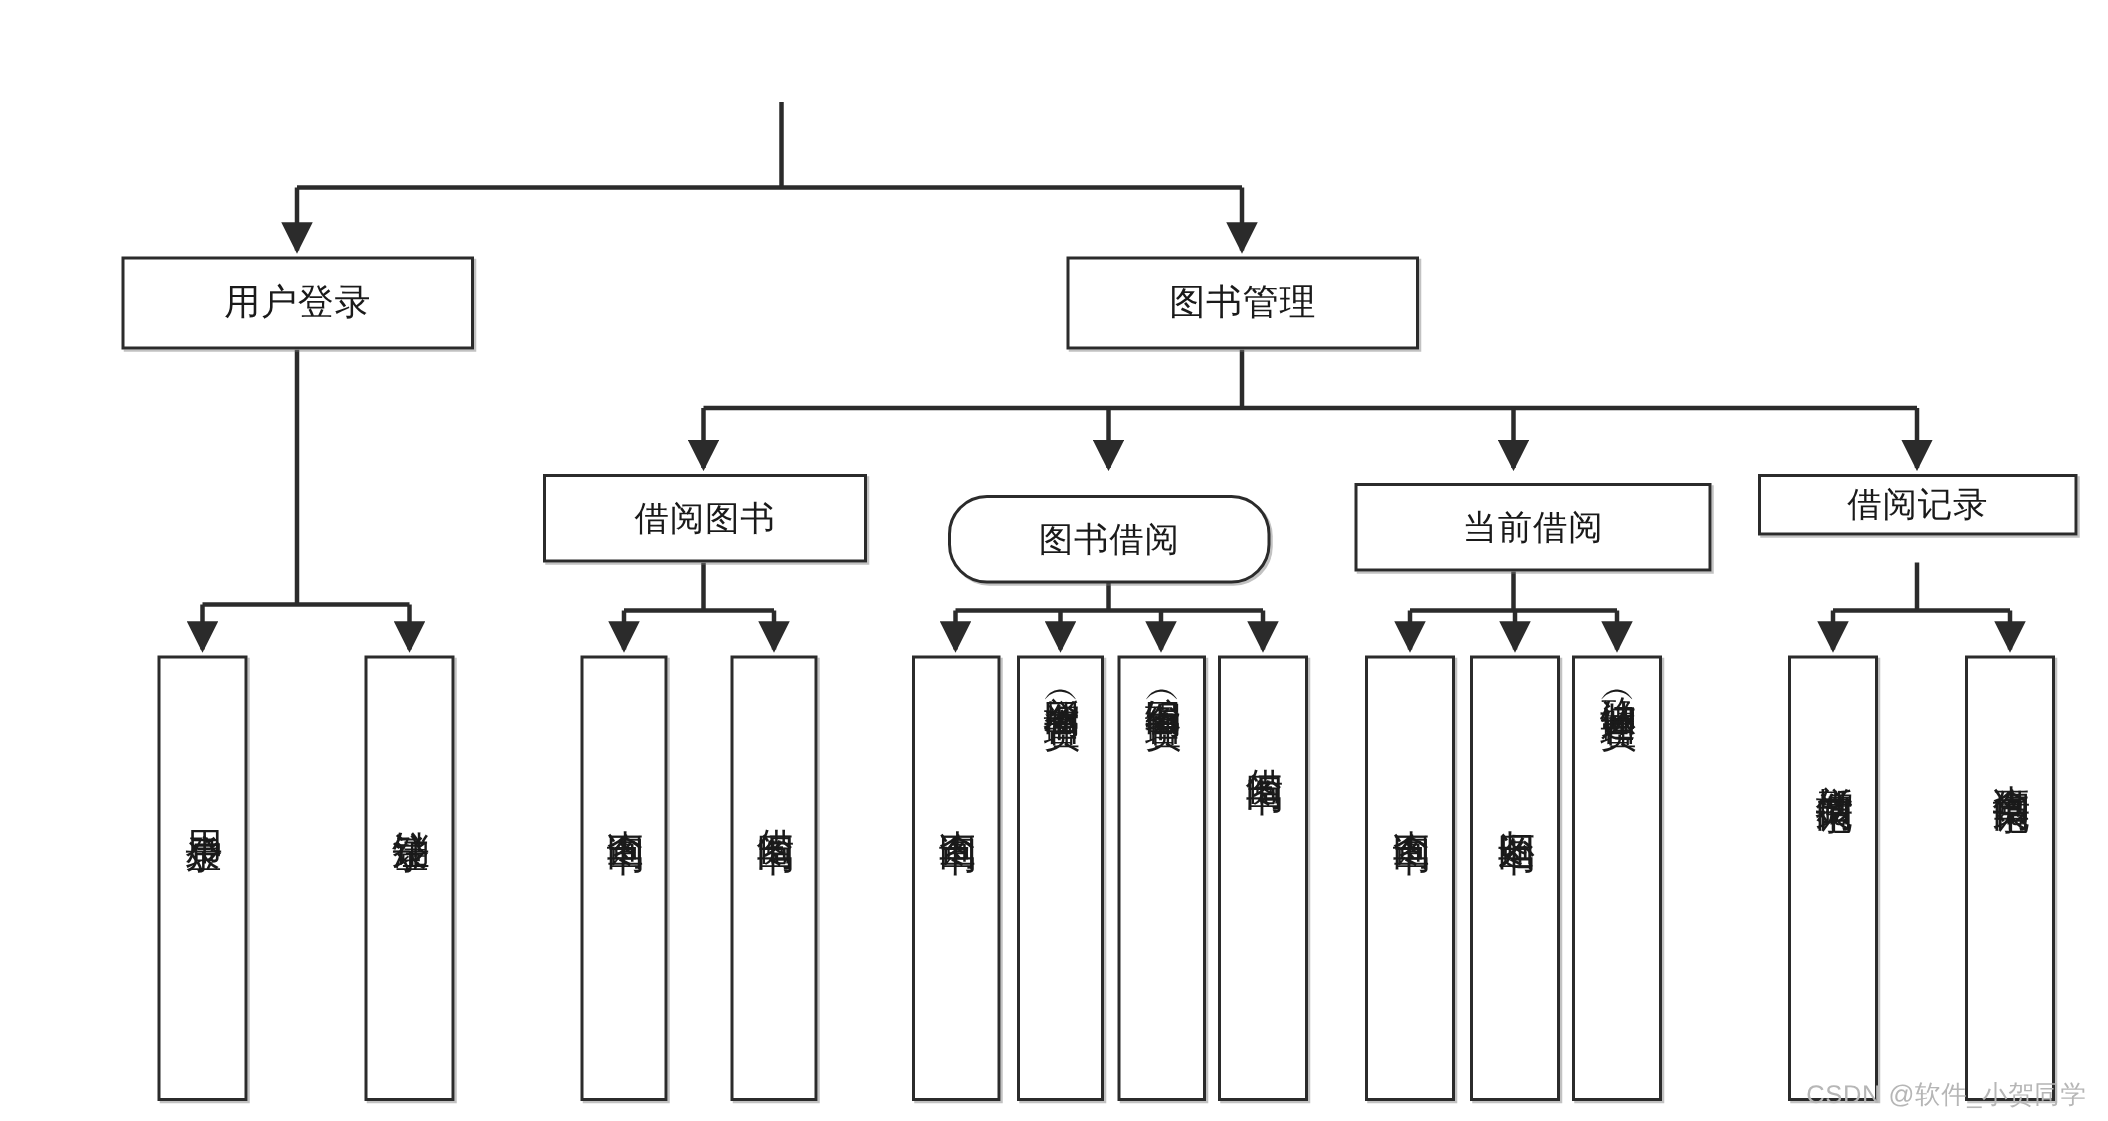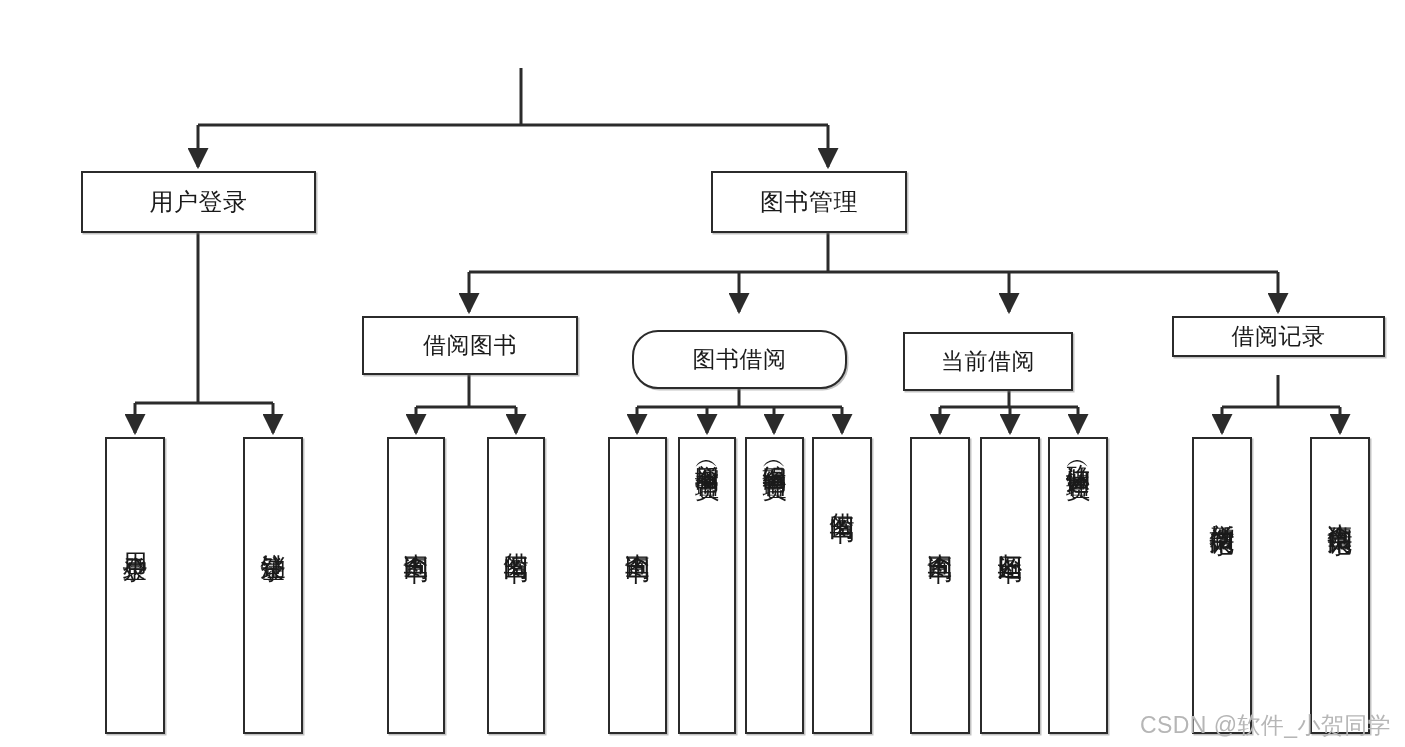--- a/index.html
+++ b/index.html
@@ -62,21 +62,21 @@
     white-space: nowrap;
   }
   .node-leaf.tall-text .label { font-size: 24px; }
   .node-leaf.mid-text .label  { padding-top: 58px; }
   .node-leaf.low-text .label  { padding-top: 88px; }
   .node-leaf.mid2-text .label { padding-top: 48px; }
   #watermark {
     position: absolute;
     right: 14px;
     bottom: 6px;
-    font-size: 23px;
+    font-size: 17px;
     color: #b6b6b6;
     letter-spacing: 0.4px;
     z-index: 5;
     user-select: none;
   }
 </style>
 </head>
 <body>
 
 <div id="diagram-root">
@@ -128,31 +128,31 @@
       <path d="M 1222 407 L 1340 407"></path>
       <path d="M 1222 407 L 1222 433" marker-end="url(#arrow)"></path>
       <path d="M 1340 407 L 1340 433" marker-end="url(#arrow)"></path>
     </g>
   </svg>
 
 
   <div class="node node-l2" style="left:81px; top:171px; width:235px; height:62px;">
     <span class="label">用户登录</span>
   </div>
-  <div class="node node-l2" style="left:711px; top:171px; width:196px; height:62px;">
+  <div class="node node-l2" style="left:711px; top:171px; width:235px; height:62px;">
     <span class="label">图书管理</span>
   </div>
 
   <div class="node node-l3" style="left:362px; top:316px; width:216px; height:59px;">
     <span class="label">借阅图书</span>
   </div>
   <div class="node node-l3" style="left:632px; top:330px; width:215px; height:59px;border-radius:26px;">
     <span class="label">图书借阅</span>
   </div>
-  <div class="node node-l3" style="left:903px; top:332px; width:170px; height:59px;justify-content:center;">
+  <div class="node node-l3" style="left:903px; top:322px; width:238px; height:59px;justify-content:center;">
     <span class="label">当前借阅</span>
   </div>
   <div class="node node-l3" style="left:1172px; top:316px; width:213px; height:41px;">
     <span class="label">借阅记录</span>
   </div>
 
   <div class="node node-leaf low-text" style="left:105px; top:437px; width:60px; height:297px;">
     <span class="label">用户登录</span>
   </div>
   <div class="node node-leaf low-text" style="left:243px; top:437px; width:60px; height:297px;">

